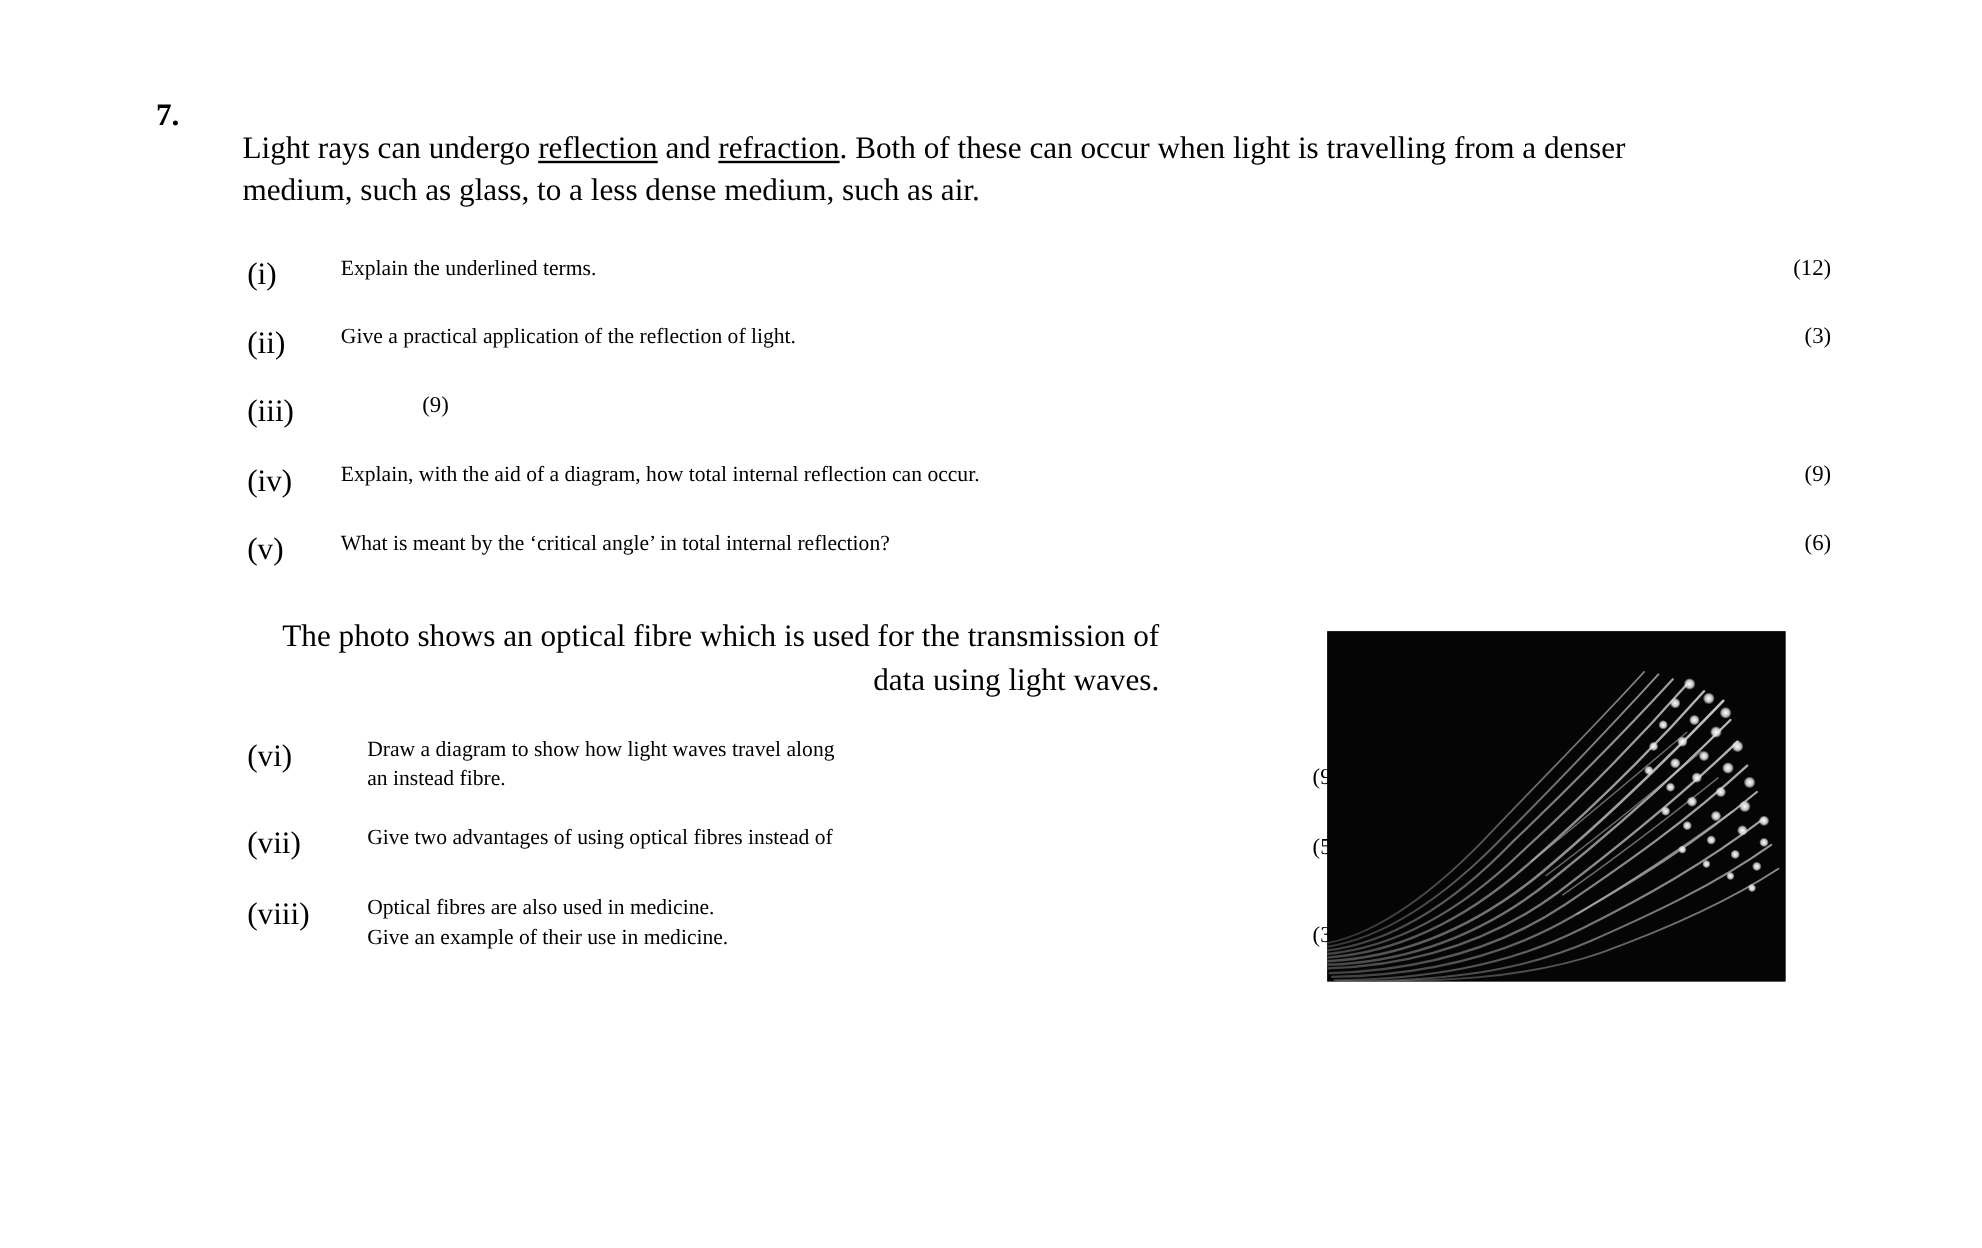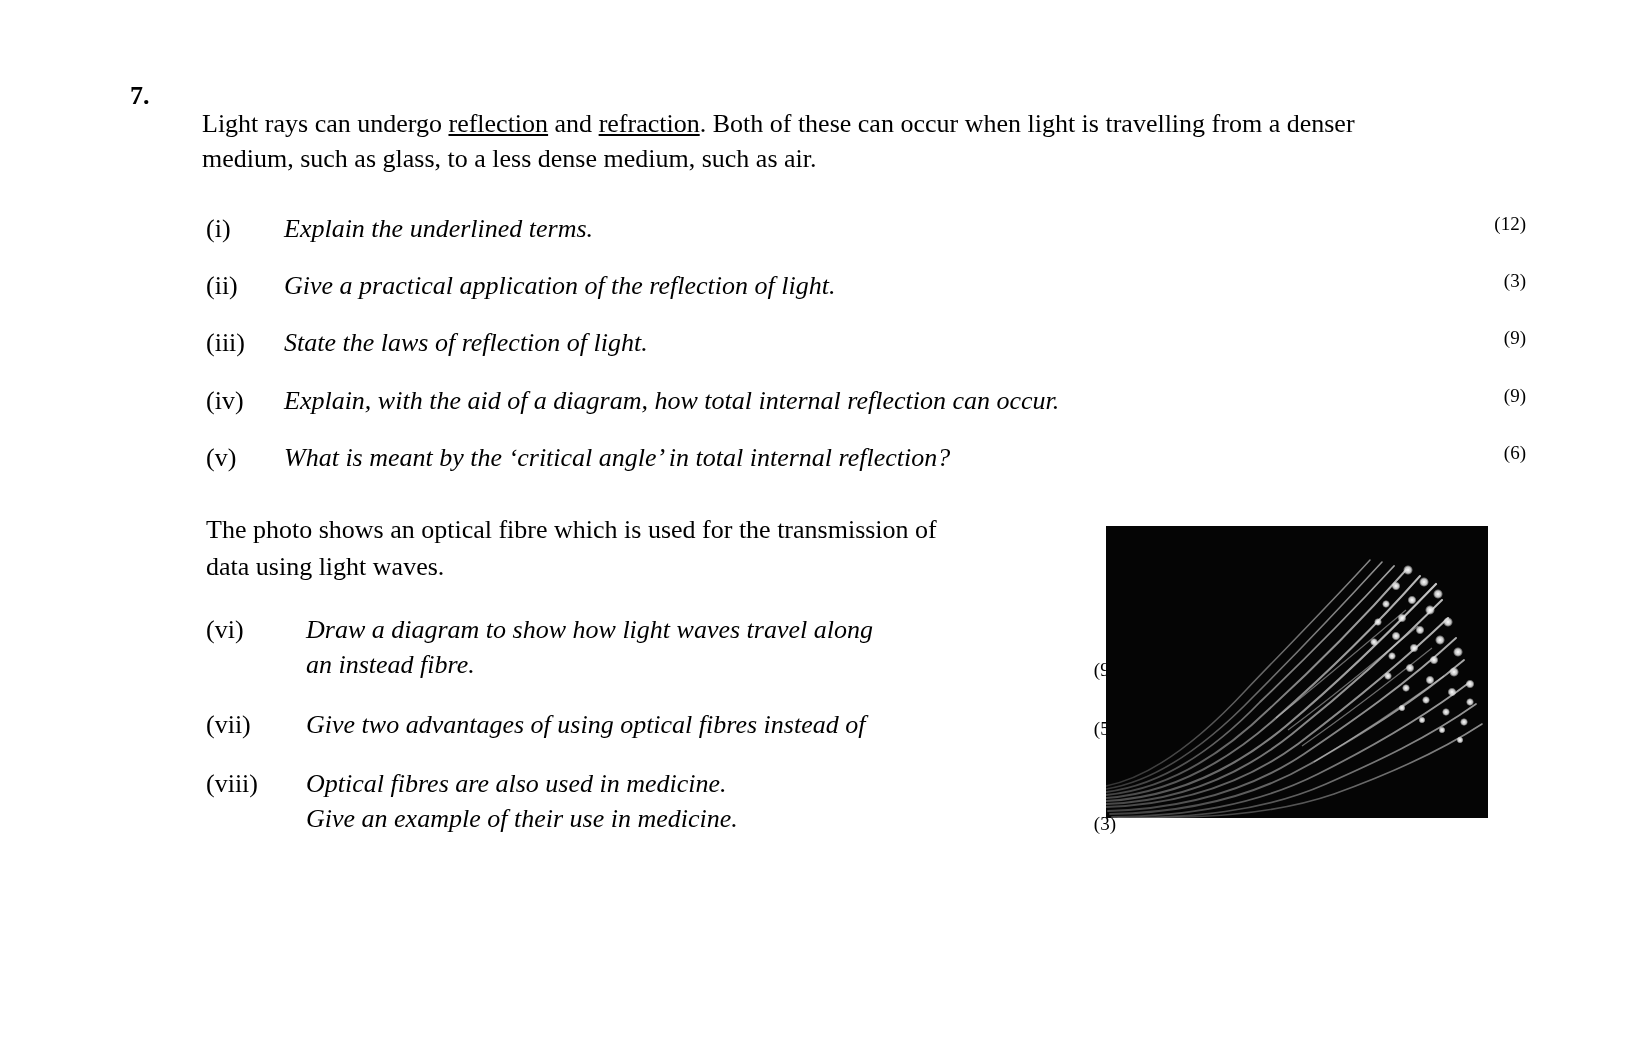--- a/index.html
+++ b/index.html
@@ -56,41 +56,41 @@
     align-items: flex-start;
     margin-bottom: 22px;
   }
   .part-label {
     flex: 0 0 78px;
     font-size: 26px;
     line-height: 1.36;
   }
   .part-text {
     flex: 1 1 auto;
-    font-size: 26px;
-    line-height: 1.36;
-    font-style: italic;
+    font-size: 18px;
+    line-height: 1.36;
   }
   .part-marks {
     flex: 0 0 90px;
     text-align: right;
     font-size: 19px;
     line-height: 1.36;
   }
   .lower-section {
     position: absolute;
     left: 206px;
     top: 512px;
     width: 900px;
   }
   .photo-caption {
     font-size: 26px;
     line-height: 1.42;
     width: 760px;
     margin-bottom: 26px;
+    text-align: right;
   }
   .lower-parts .part-row {
     margin-bottom: 24px;
   }
   .lower-parts .part-label {
     flex: 0 0 78px;
   }
   .lower-parts .part-text {
     flex: 0 0 720px;
     max-width: 720px;
@@ -136,21 +136,20 @@
         <div class="part-text">Explain the underlined terms.</div>
         <div class="part-marks">(12)</div>
       </div>
       <div class="part-row">
         <div class="part-label">(ii)</div>
         <div class="part-text">Give a practical application of the reflection of light.</div>
         <div class="part-marks">(3)</div>
       </div>
       <div class="part-row">
         <div class="part-label">(iii)</div>
-        <div class="part-text">State the laws of reflection of light.</div>
         <div class="part-marks">(9)</div>
       </div>
       <div class="part-row">
         <div class="part-label">(iv)</div>
         <div class="part-text">Explain, with the aid of a diagram, how total internal reflection can occur.</div>
         <div class="part-marks">(9)</div>
       </div>
       <div class="part-row">
         <div class="part-label">(v)</div>
         <div class="part-text">What is meant by the ‘critical angle’ in total internal reflection?</div>

